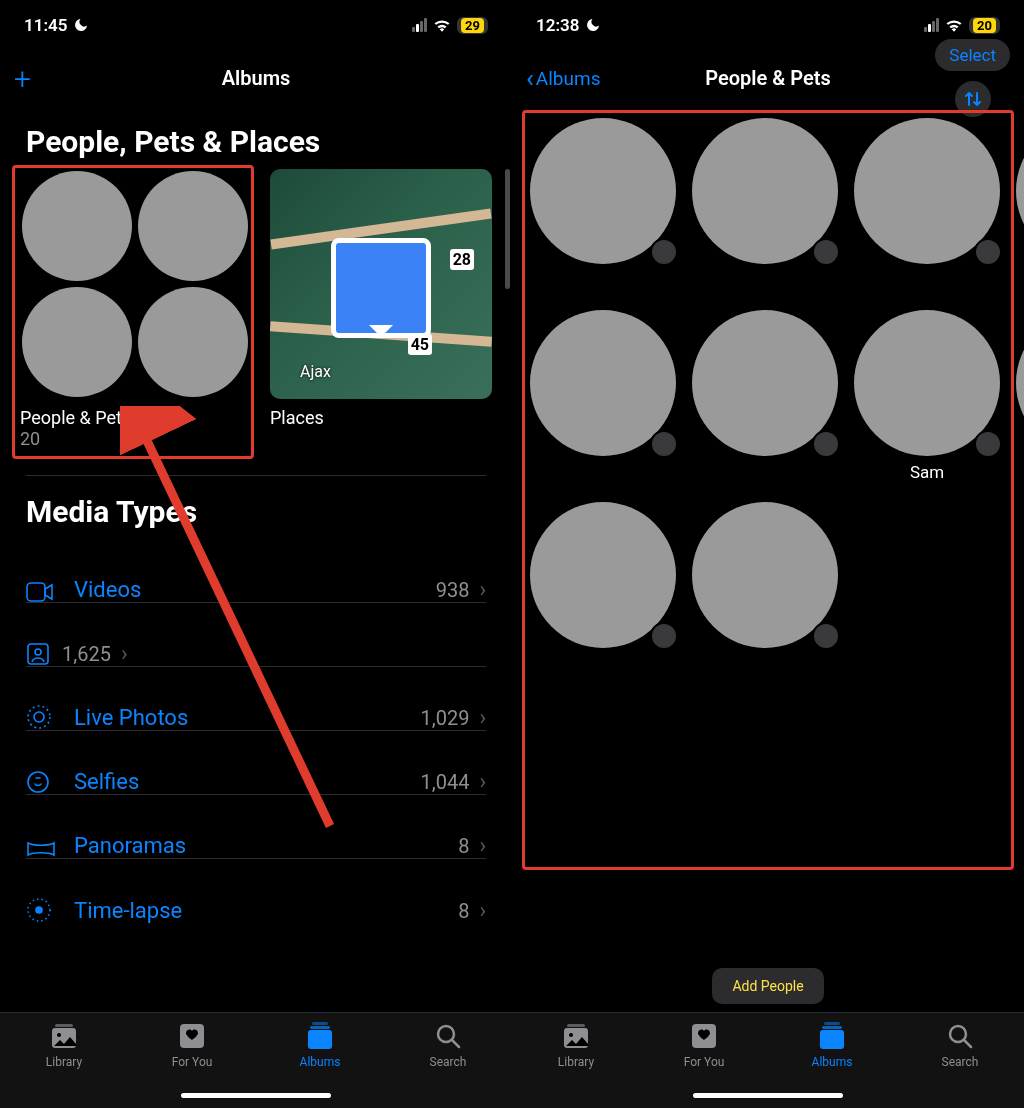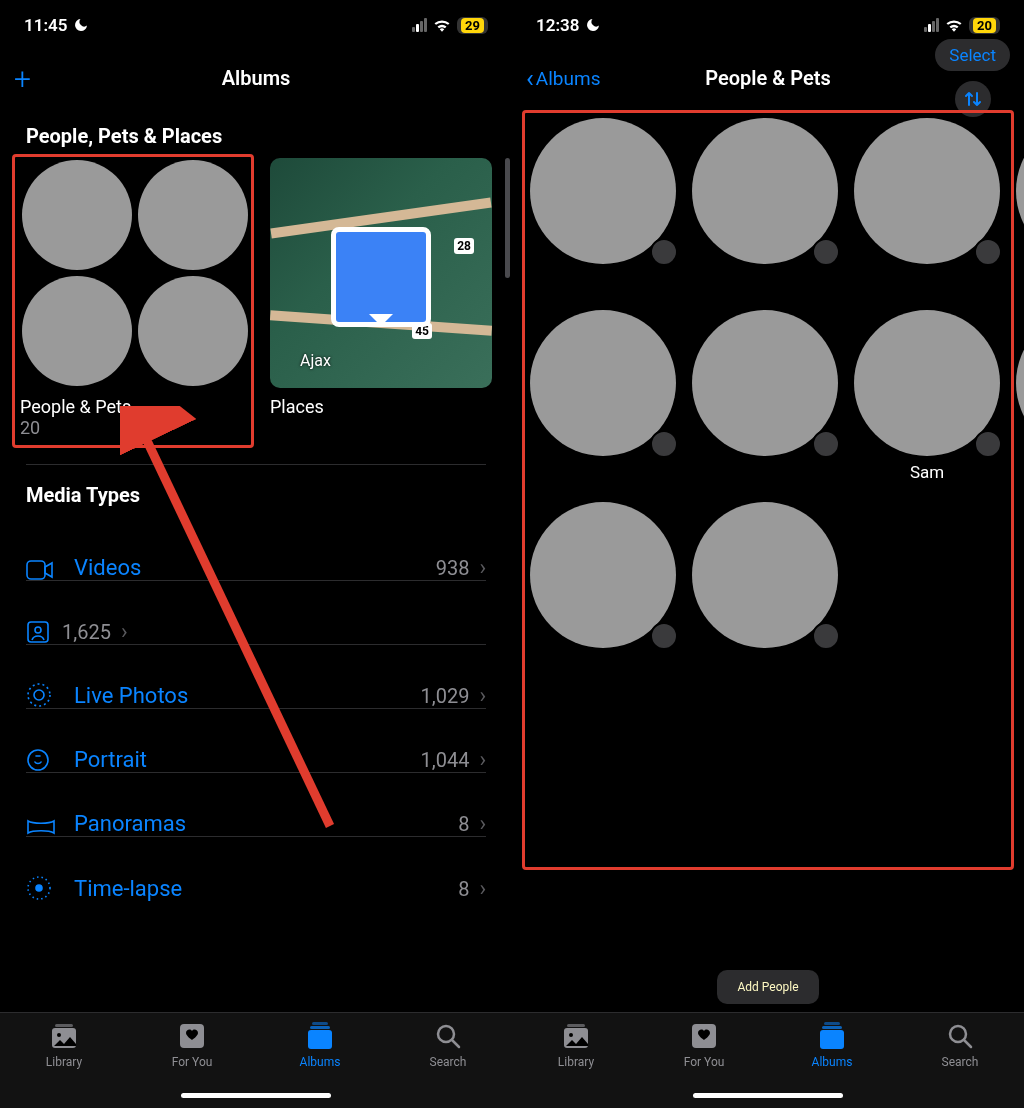--- a/index.html
+++ b/index.html
@@ -86,21 +86,21 @@
     font-size: 17px;
     display: flex;
     align-items: center;
     justify-content: center;
   }
   .sort-btn { width: 36px; height: 36px; border-radius: 50%; padding: 0; }
 
   
   .content { flex: 1; overflow: hidden; position: relative; }
   .section-title {
-    font-size: 20px;
+    font-size: 30px;
     font-weight: 700;
     padding: 18px 26px 10px;
   }
   .highlight-box {
     border: 3px solid #e03c2e;
     border-radius: 4px;
     position: absolute;
   }
 
   
@@ -150,21 +150,21 @@
     border:12px solid transparent;
     border-top-color:#fff;
   }
   .map-road {
     position:absolute;
     background:#d4b896;
     height:10px;
   }
   .road-badge {
     position:absolute;
-    font-size:12px;
+    font-size:16px;
     background:#fff;
     color:#000;
     border-radius:3px;
     padding:1px 3px;
     font-weight:700;
   }
   .map-label {
     position:absolute;
     bottom:18px; left:30px;
     font-size:16px;
@@ -208,22 +208,22 @@
     bottom: -2px; right: -2px;
     width: 28px; height: 28px;
     background: #3a3a3c;
     border-radius: 50%;
     border: 2px solid #000;
   }
   .face-name { font-size: 17px; margin-top: 6px; height:20px;}
   .add-people-row { display:flex; justify-content:center; padding: 16px 0 8px; }
   .add-people-btn {
     background:#2c2c2e;
-    color:#fef9c3;
-    font-size:12px;
+    color:#fde047;
+    font-size:14px;
     padding:10px 20px;
     border-radius:10px;
   }
 
   
   .tab-bar {
     height: 96px;
     background: rgba(20,20,20,0.92);
     display: flex;
     justify-content: space-around;
@@ -372,21 +372,21 @@
         <span class="chevron">›</span>
 
       </div>
       <div class="media-row">
         <span class="media-icon">
             <svg width="24" height="24" viewBox="0 0 24 24" fill="none" stroke="#0a84ff" stroke-width="1.6">
               <circle cx="12" cy="12" r="10"></circle>
               <path d="M10 8h4M9 14c1 2 5 2 6 0" stroke-linecap="round"></path>
             </svg>
           </span>
-        <span class="media-label">Portrait</span>
+        <span class="media-label">Selfies</span>
         <span class="media-count">1,044</span>
         <span class="chevron">›</span>
       </div>
       <div class="media-row">
         <span class="media-icon">
             <svg width="30" height="18" viewBox="0 0 30 18" fill="none" stroke="#0a84ff" stroke-width="1.6">
               <path d="M2 3c5 3 21 3 26 0v12c-5-3-21-3-26 0V3z"></path>
             </svg>
           </span>
         <span class="media-label">Panoramas</span>

